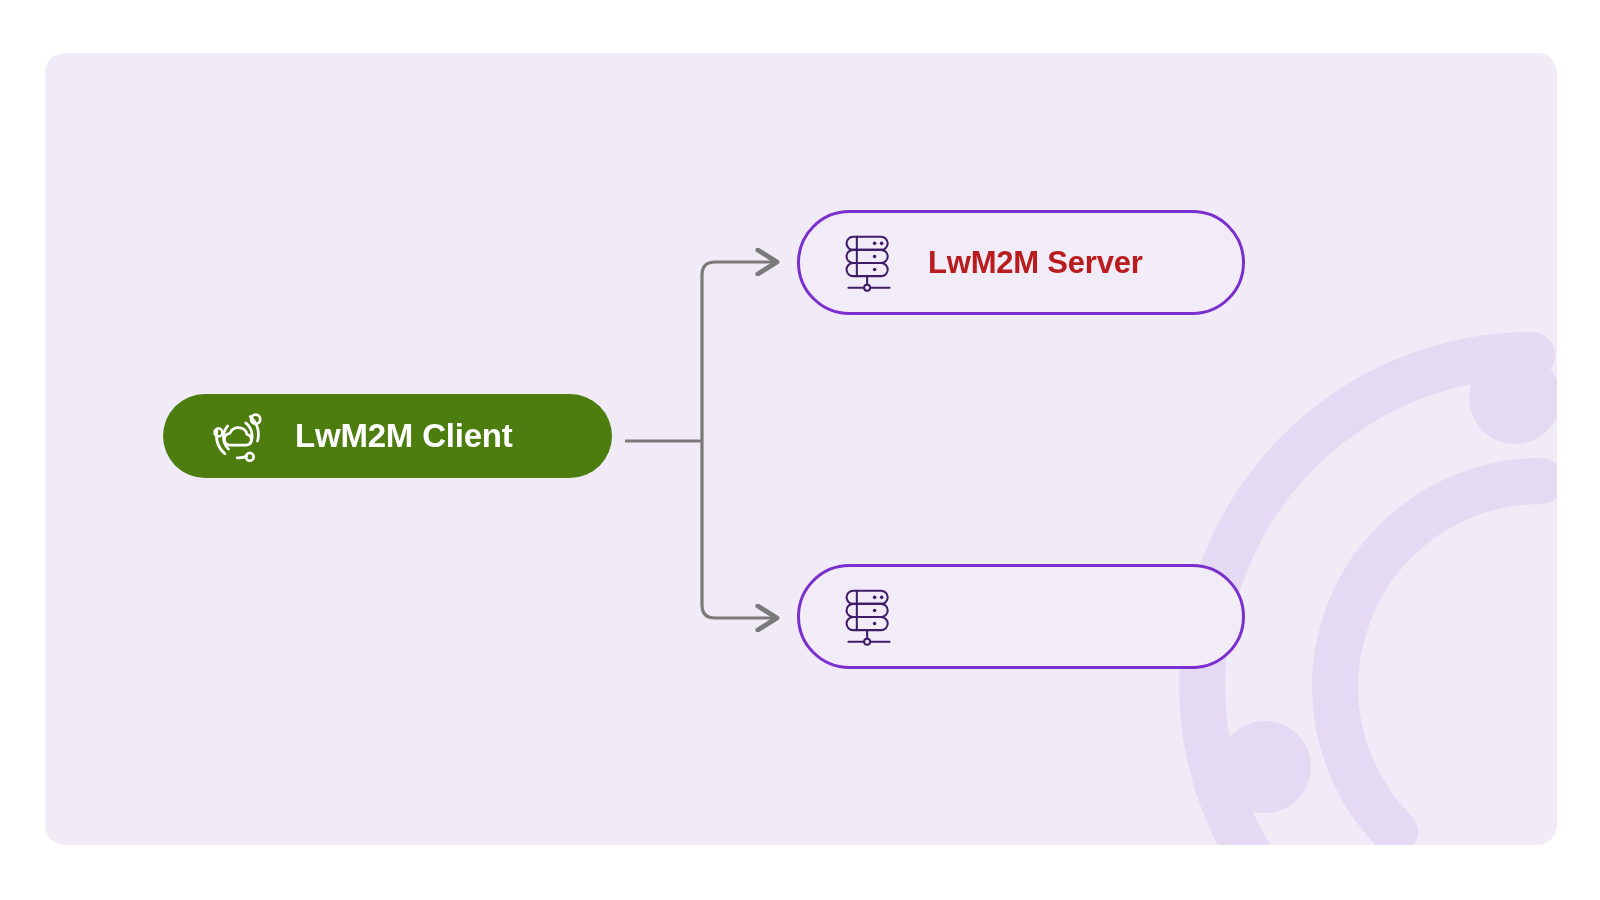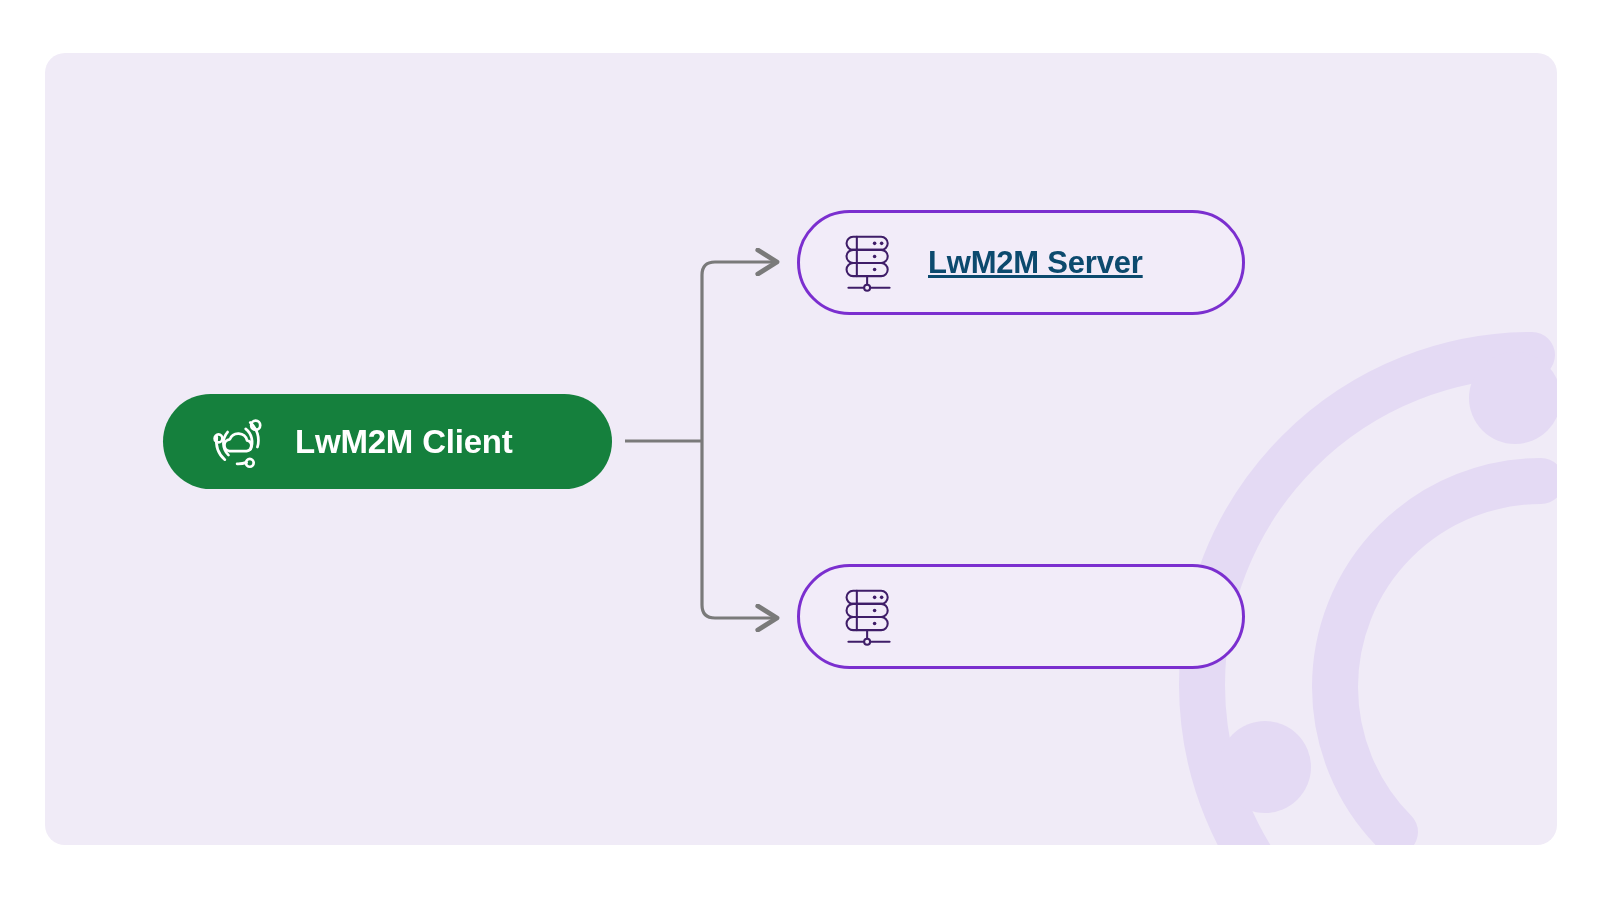--- a/index.html
+++ b/index.html
@@ -41,22 +41,22 @@
     height: 560px;
     pointer-events: none;
   }
 
   
   #client-node {
     position: absolute;
     left: 163px;
     top: 394px;
     width: 449px;
-    height: 95px;
-    background: #15803d;
+    height: 84px;
+    background: #4d7c0f;
     border-radius: 48px;
     display: flex;
     align-items: center;
     padding-left: 46px;
     gap: 28px;
   }
   #client-node .node-icon {
     width: 58px;
     height: 58px;
     flex: 0 0 auto;
@@ -89,24 +89,23 @@
 
   .server-node .node-icon {
     width: 54px;
     height: 58px;
     flex: 0 0 auto;
     display: block;
   }
   .server-node .node-label {
     font-size: 31px;
     font-weight: bold;
-    color: #0c4a6e;
+    color: #b91c1c;
     letter-spacing: -0.2px;
     white-space: nowrap;
-    text-decoration: underline;
   }
 
   
   #connectors {
     position: absolute;
     left: 0;
     top: 0;
     width: 1600px;
     height: 900px;
     pointer-events: none;

